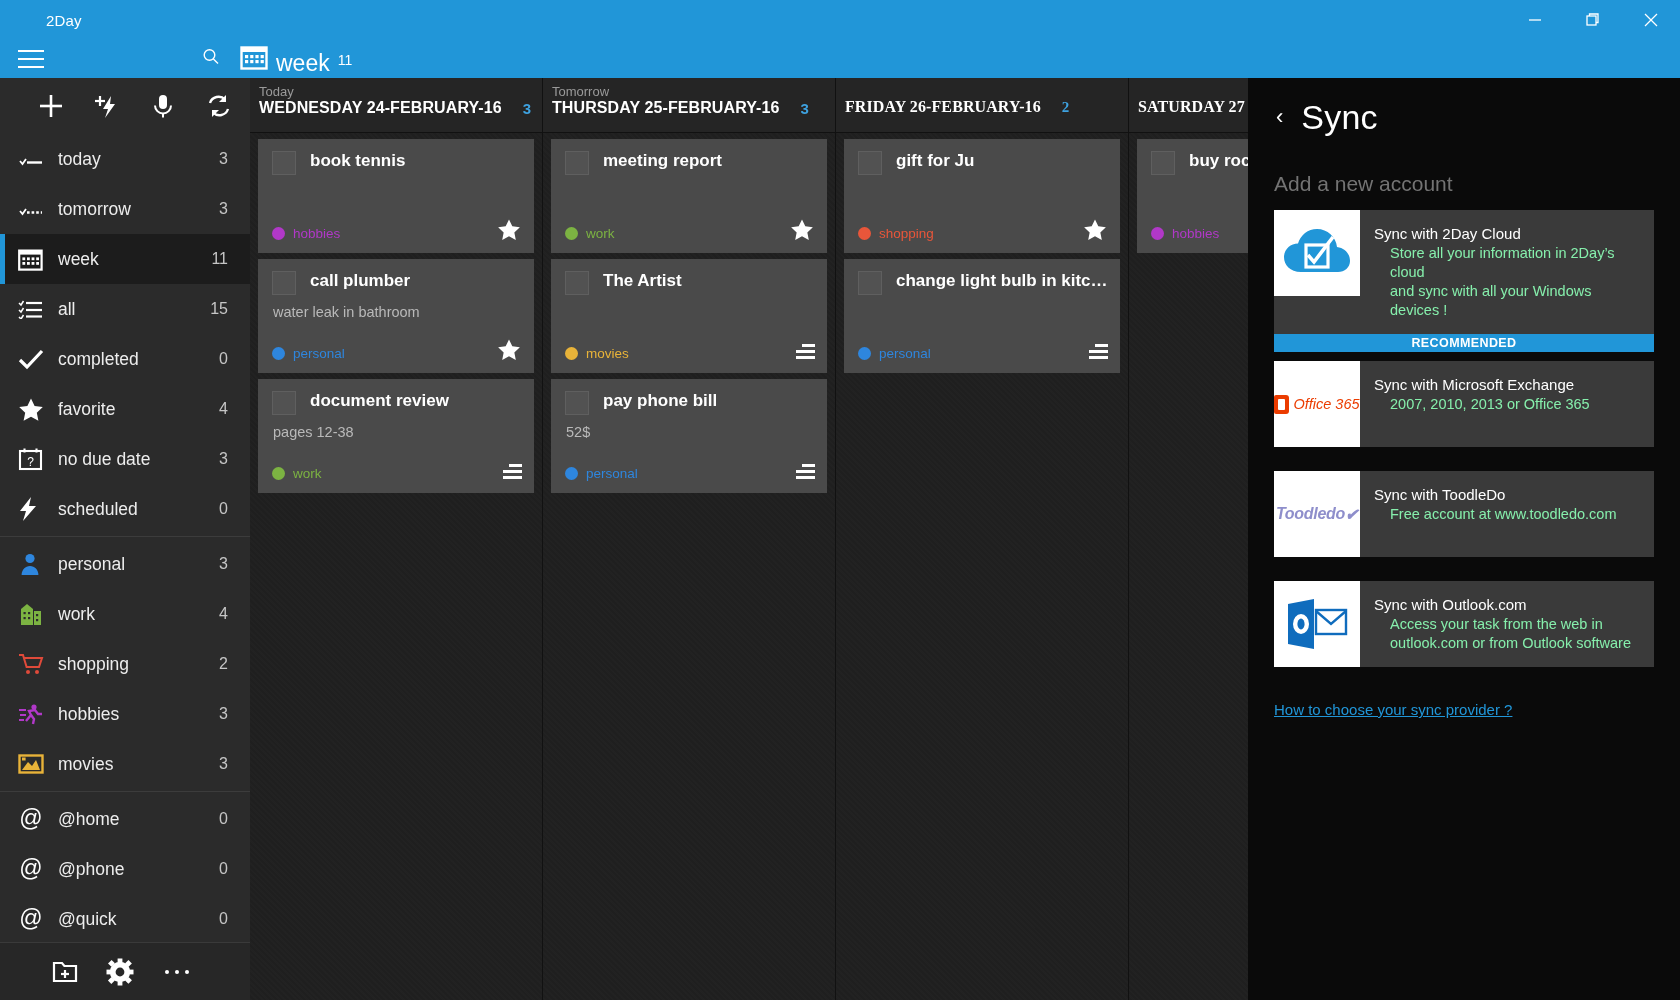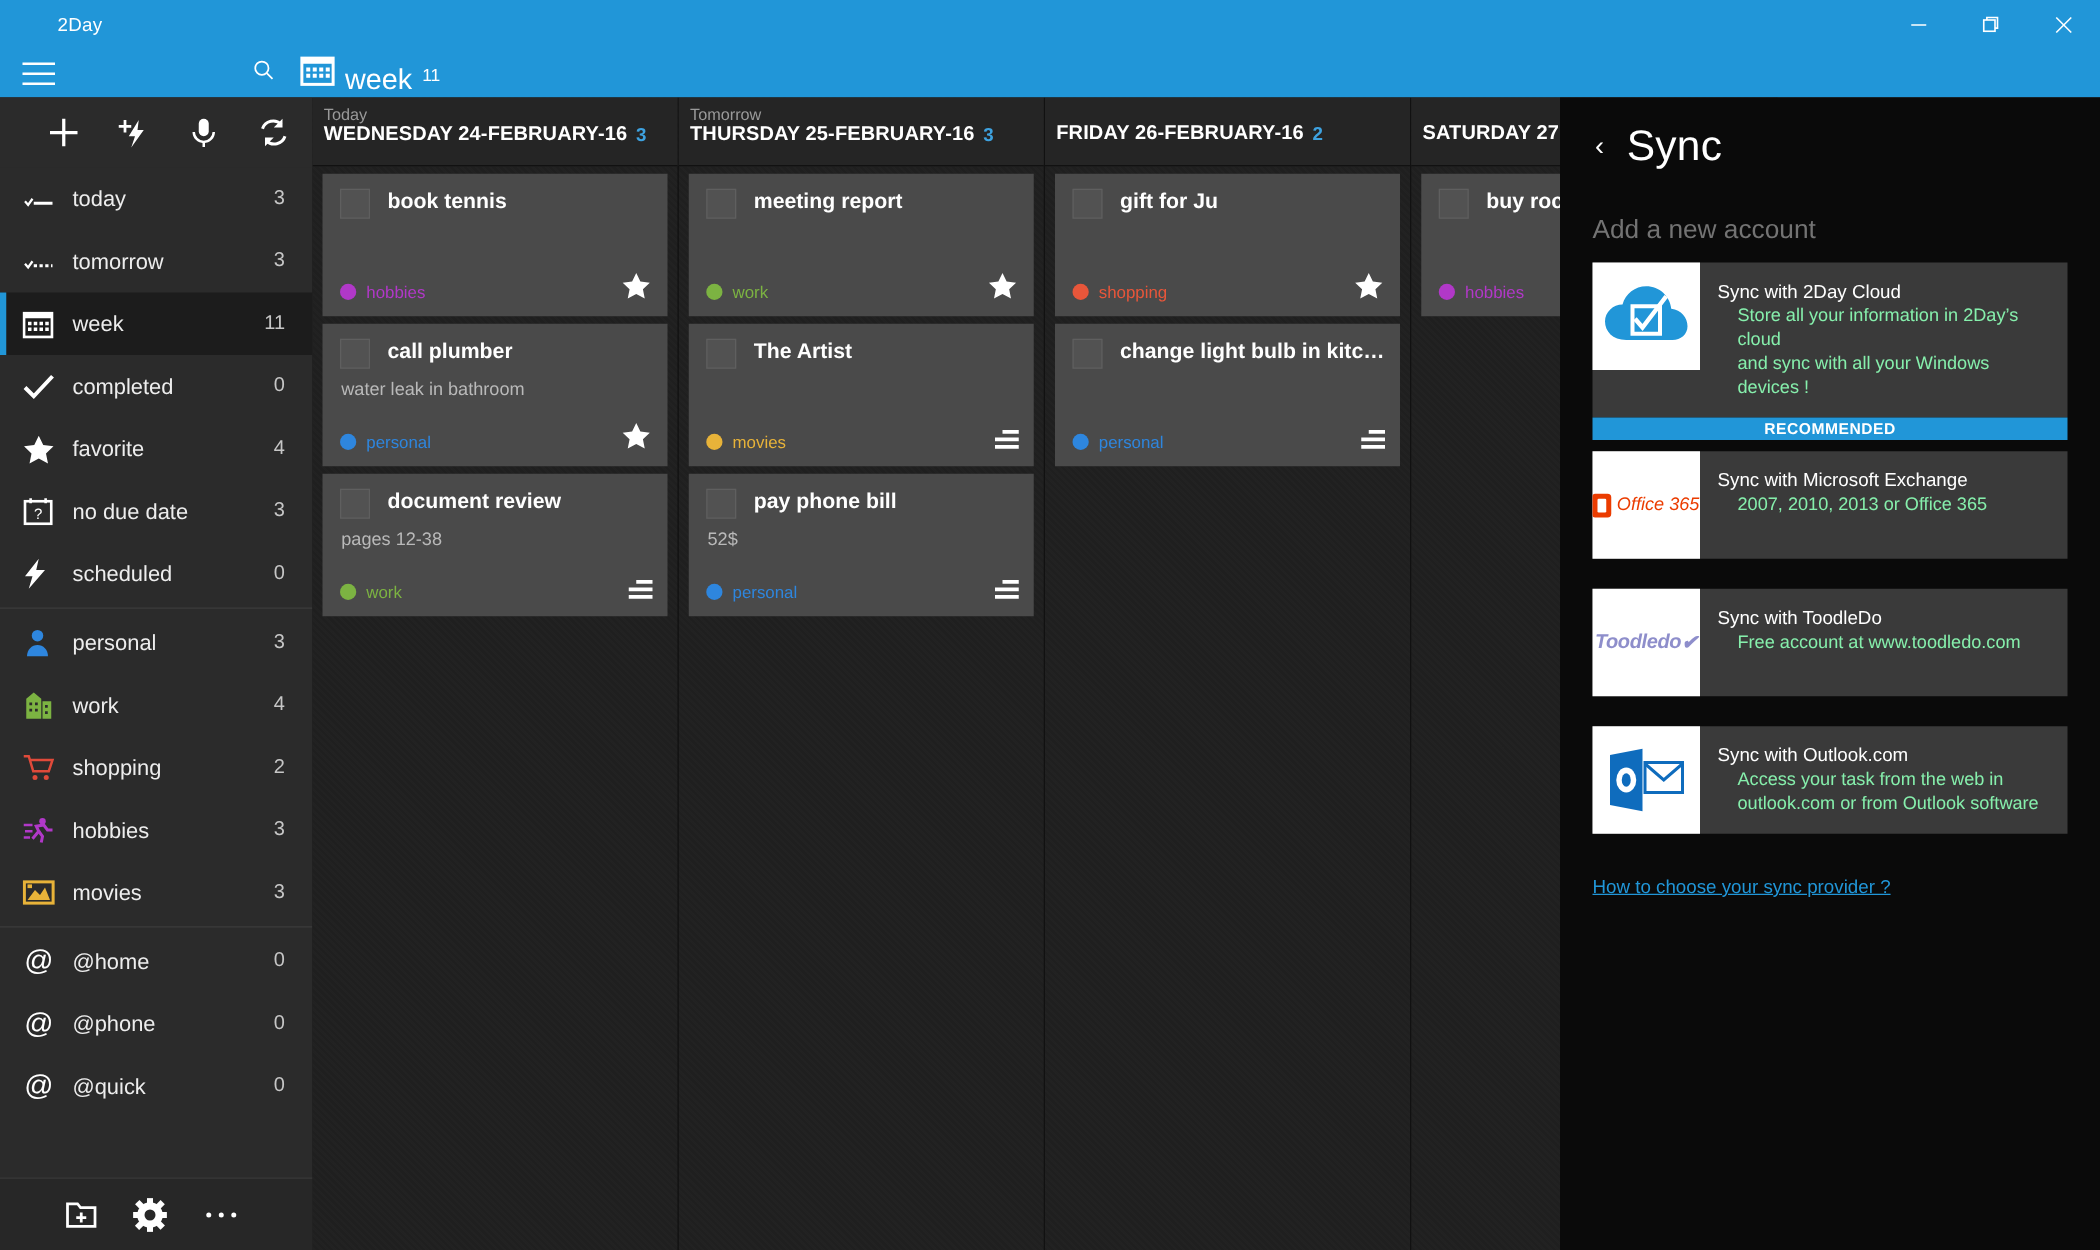--- a/index.html
+++ b/index.html
@@ -75,23 +75,23 @@
 
   
   .agenda { flex: 1; display: flex; min-width: 0; background: #1f1f1f;
     background-image: repeating-linear-gradient(45deg, rgba(255,255,255,0.012) 0 2px, transparent 2px 4px);
     overflow: hidden; }
   .daycol { width: 293px; flex: 0 0 293px; border-right: 1px solid #111; display: flex; flex-direction: column; min-width:0; }
   .daycol .dayhead {
     height: 55px; flex: 0 0 55px; background: #252525; border-bottom: 1px solid #111;
     padding: 6px 0 0 9px; display: flex; flex-direction: column; justify-content: flex-start;
   }
-  .daycol .dayhead.nosub { justify-content: center; padding-bottom: 3px; }
+  .daycol .dayhead.nosub { justify-content: center; padding-bottom: 3px; font-family: Liberation Serif, serif; }
   .dayhead .rel { font-size: 13px; color: #9a9a9a; line-height: 15px; }
-  .dayhead .dline { display: flex; align-items: flex-end; gap: 7px; }
+  .dayhead .dline { display: flex; align-items: flex-end; gap: 21px; }
   .dayhead .dname { font-size: 16px; font-weight: bold; color: #fff; letter-spacing: .1px; white-space: nowrap; }
   .dayhead .dcount { font-size: 15px; color: #3ea2e0; font-weight: bold; }
   .cards { padding: 6px 8px 0 8px; display: flex; flex-direction: column; gap: 6px; }
 
   .card {
     background: #4a4a4a; height: 114px; position: relative; padding: 12px 12px 0 14px;
   }
   .card .crow { display: flex; align-items: flex-start; gap: 14px; }
   .card .chk {
     width: 24px; height: 24px; flex: 0 0 24px; background: #525252; border: 1px solid #5f5f5f;
@@ -267,20 +267,34 @@
               <rect x="4.4" y="14" width="2.8" height="2.8" fill="#fff"></rect>
               <rect x="9" y="14" width="2.8" height="2.8" fill="#fff"></rect>
               <rect x="13.6" y="14" width="2.8" height="2.8" fill="#fff"></rect>
               <rect x="18.2" y="14" width="2.8" height="2.8" fill="#fff"></rect>
             </svg>
           </span>
           <span class="lbl">week</span>
           <span class="cnt">11</span>
         </div>
 
+        <div class="nav-item">
+          <span class="ic">
+            <svg width="26" height="20" viewBox="0 0 26 20">
+              <polyline points="1,4 3,6 5.5,2" fill="none" stroke="#fff" stroke-width="1.5"></polyline>
+              <polyline points="1,11 3,13 5.5,9" fill="none" stroke="#fff" stroke-width="1.5"></polyline>
+              <polyline points="1,18 3,20 5.5,16" fill="none" stroke="#fff" stroke-width="1.5"></polyline>
+              <line x1="8" y1="4" x2="24" y2="4" stroke="#fff" stroke-width="2.2"></line>
+              <line x1="8" y1="11" x2="24" y2="11" stroke="#fff" stroke-width="2.2"></line>
+              <line x1="8" y1="17.5" x2="24" y2="17.5" stroke="#fff" stroke-width="2.2"></line>
+            </svg>
+          </span>
+          <span class="lbl">all</span>
+          <span class="cnt">15</span>
+        </div>
 
         <div class="nav-item">
           <span class="ic">
             <svg width="26" height="22" viewBox="0 0 26 22">
                 <polyline points="2,12 9,19 24,3" fill="none" stroke="#fff" stroke-width="3.2"></polyline>
               </svg>
           </span>
           <span class="lbl">completed</span>
           <span class="cnt">0</span>
         </div>

